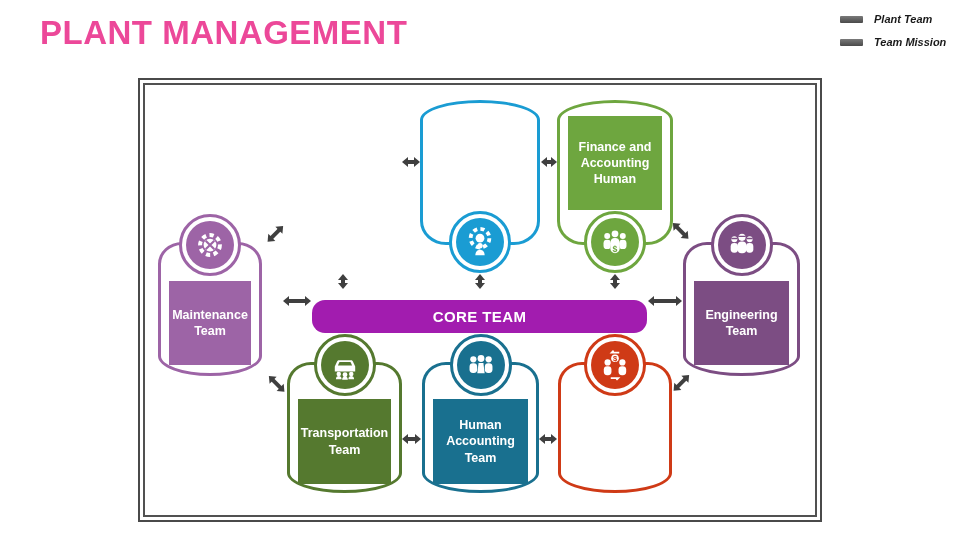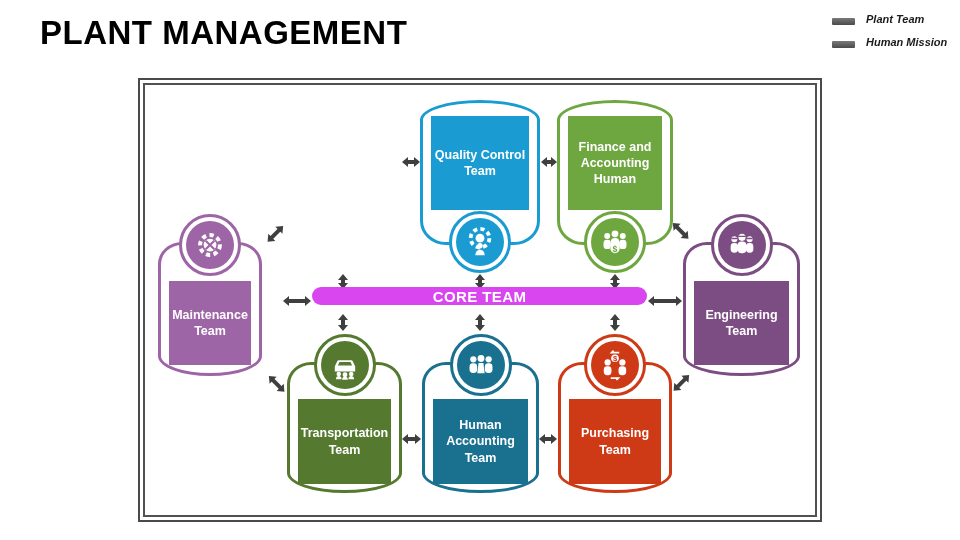--- a/index.html
+++ b/index.html
@@ -1,24 +1,24 @@
 <!DOCTYPE html>
 <html><head>
 <meta charset="utf-8">
 <style>
   html,body{margin:0;padding:0;background:#fff;}
   #canvas{position:relative;width:960px;height:540px;background:#fff;overflow:hidden;
     font-family:"Liberation Sans","DejaVu Sans",sans-serif;}
 
   
   .title{position:absolute;left:40px;top:14px;font-size:33px;font-weight:700;
-    color:#000000;letter-spacing:.5px;}
-
-  
-  .legend-item{position:absolute;display:flex;align-items:flex-end;}
+    color:#ec4899;letter-spacing:.5px;}
+
+  
+  .legend-item{position:absolute;display:flex;align-items:center;margin-left:8px;}
   .legend-dash{width:23px;height:7px;border-radius:1px;
     background:linear-gradient(#7a7a7a,#4a4a4a);margin-right:11px;}
   .legend-label{font-size:11px;font-style:italic;font-weight:700;color:#1a1a1a;}
 
   
   .frame-outer{position:absolute;left:138px;top:78px;width:680px;height:440px;
     border:2px solid #4A4A4A;}
   .frame-inner{position:absolute;left:3px;top:3px;right:3px;bottom:3px;border:2px solid #515151;}
 
   
@@ -36,21 +36,21 @@
     border:3px solid var(--c);border-radius:50%;box-sizing:border-box;z-index:3;}
   .icon-bottom .ic{bottom:-31px;}
   .icon-top .ic{top:-31px;}
   .disc{position:absolute;left:4px;top:4px;right:4px;bottom:4px;background:var(--c);
     border-radius:50%;display:flex;align-items:center;justify-content:center;}
   .disc svg{width:34px;height:34px;fill:#fff;}
   .disc .cut{fill:var(--c);}
   .disc .cs{stroke:var(--c);}
 
   
-  .core{position:absolute;left:312px;top:287px;width:335px;height:18px;background:#d946ef;
+  .core{position:absolute;left:312px;top:300px;width:335px;height:33px;background:#a21caf;
     border-radius:13px;color:#fff;font-weight:700;font-size:15px;letter-spacing:.4px;
     display:flex;align-items:center;justify-content:center;z-index:2;}
 
   
   .ah,.av{position:absolute;display:flex;z-index:1;}
   .ah{align-items:center;height:11px;}
   .ah i{flex:1;height:4px;background:#3F3F3F;}
   .ah::before{content:"";width:0;height:0;border:5px solid transparent;border-left-width:0;
     border-right:6px solid #3F3F3F;margin-right:-2px;}
   .ah::after{content:"";width:0;height:0;border:5px solid transparent;border-right-width:0;
@@ -69,32 +69,31 @@
 <div id="canvas">
 
   <div class="title">PLANT MANAGEMENT</div>
 
   <div class="legend-item" style="left:832px;top:13px;">
     <span class="legend-dash"></span>
     <span class="legend-label">Plant Team</span>
   </div>
   <div class="legend-item" style="left:832px;top:36px;">
     <span class="legend-dash"></span>
-    <span class="legend-label">Human Mission</span>
+    <span class="legend-label">Team Mission</span>
   </div>
 
   <div class="frame-outer">
     <div class="frame-inner"></div>
   </div>
 
   <div class="core">CORE TEAM</div>
 
 
   <div class="mod mtop icon-bottom" style="--c:#1A9CD3;left:420px;top:100px;width:120px;height:145px;">
-    <div class="fill">Quality Control Team</div>
     <div class="ic">
       <div class="disc">
         <svg viewBox="0 0 24 24">
             <circle cx="12" cy="9.3" r="6.6" fill="none" stroke="#fff" stroke-width="2.7" stroke-dasharray="2.9 2.3"></circle>
             <circle cx="12" cy="9.3" r="3.1"></circle>
             <circle cx="12" cy="14.6" r="1.9"></circle>
             <path d="M8.7 21.4c0-2.5 1.5-4 3.3-4s3.3 1.5 3.3 4z"></path>
           </svg>
       </div>
     </div>
@@ -174,21 +173,20 @@
             <circle cx="12" cy="7.4" r="2.4"></circle>
             <rect x="3.9" y="10.8" width="5.4" height="6.8" rx="2.4"></rect>
             <rect x="14.7" y="10.8" width="5.4" height="6.8" rx="2.4"></rect>
             <path d="M9.4 17.8l.9-7.2h3.4l.9 7.2z"></path>
           </svg>
       </div>
     </div>
   </div>
 
   <div class="mod mbot icon-top" style="--c:#CF3A16;left:558px;top:362px;width:114px;height:131px;">
-    <div class="fill">Purchasing Team</div>
     <div class="ic">
       <div class="disc">
         <svg viewBox="0 0 24 24">
             <circle cx="6.8" cy="10.2" r="2.2"></circle>
             <rect x="4.1" y="12.8" width="5.4" height="6.4" rx="2.4"></rect>
             <circle cx="17.2" cy="10.2" r="2.2"></circle>
             <rect x="14.5" y="12.8" width="5.4" height="6.4" rx="2.4"></rect>
             <circle cx="12" cy="7.2" r="2.7"></circle>
             <text class="cut" x="12" y="9.2" font-size="5.4" font-weight="bold" text-anchor="middle">$</text>
             <path d="M15 3.2H9.6l1.4-1.4M9 21.2h5.4L13 22.6" fill="none" stroke="#fff" stroke-width="1.2"></path>

